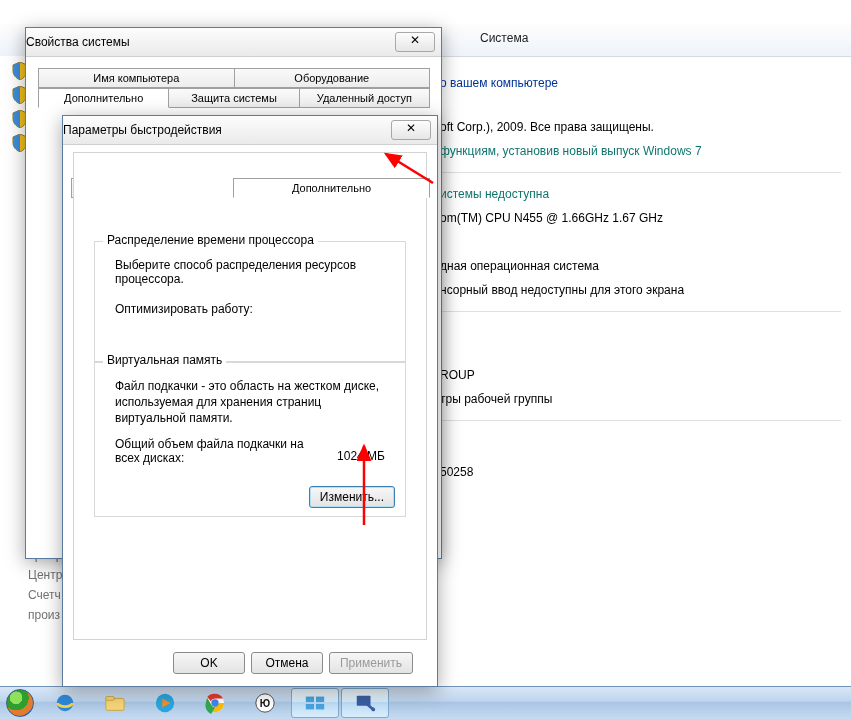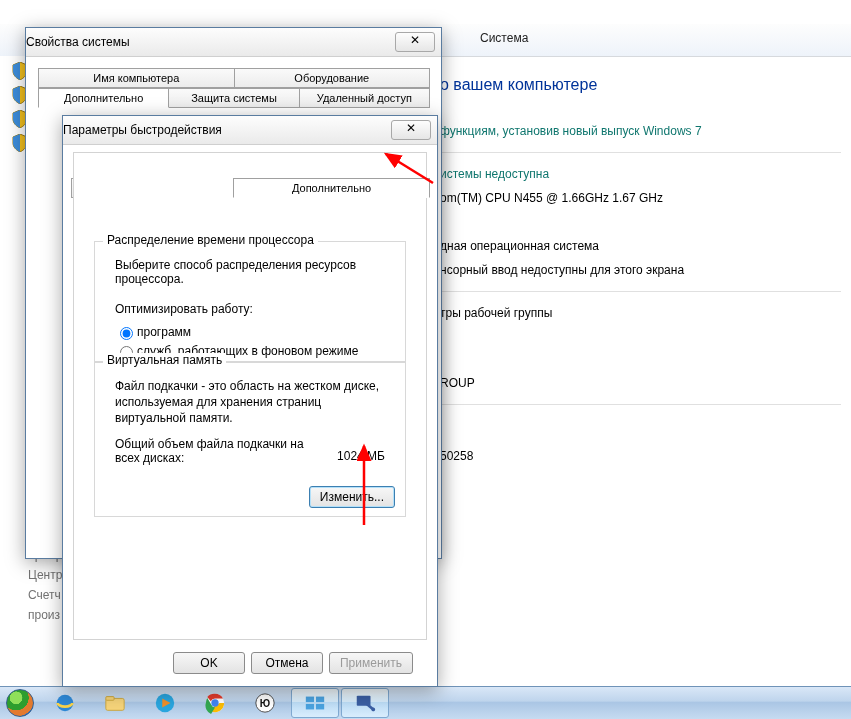--- a/index.html
+++ b/index.html
@@ -37,21 +37,21 @@
 }
 .shield {
   width: 16px; height: 18px; margin: 6px 0 6px 12px;
   display: block;
 }
 .shield svg { width: 16px; height: 18px; }
 .cp-content {
   position: absolute; left: 300px; top: 20px; right: 10px; bottom: 0;
 }
 .cp-h1 {
-  color: #003399; font-size: 16px; font-weight: 400; margin: 0 0 30px 140px;
+  color: #003399; font-size: 12px; font-weight: 400; margin: 0 0 30px 140px;
 }
 .cp-line { margin: 10px 0 10px 140px; color: #000; }
 .cp-link { color: #0f766e; text-decoration: none; cursor: pointer; }
 .cp-sep { border: none; border-top: 1px solid #e0e0e0; margin: 14px 0 14px 140px; }
 .cp-small-links {
   position: absolute; left: 28px; top: 528px; font-size: 12px;
 }
 .cp-small-links div { color: #737373; margin-bottom: 6px; cursor: pointer; }
 .cp-small-links .lbl { color: #777; cursor: default; }
 
@@ -207,29 +207,30 @@
       </span>
       <span class="shield">
         <svg viewBox="0 0 16 18">
             <path d="M8 0 L15 3 V9 C15 13 12 16 8 18 C4 16 1 13 1 9 V3 Z" fill="#f3c01e" stroke="#9c7a12"></path>
             <path d="M8 0 L8 18 C4 16 1 13 1 9 V3 Z" fill="#3d8ddb"></path>
           </svg>
       </span>
     </div>
     <div class="cp-content">
       <h1 class="cp-h1">о вашем компьютере</h1>
+      <div class="cp-line">oft Corp.), 2009. Все права защищены.</div>
       <div class="cp-line"><a class="cp-link">функциям, установив новый выпуск Windows 7</a></div>
       <hr class="cp-sep">
       <div class="cp-line"><a class="cp-link">истемы недоступна</a></div>
       <div class="cp-line">om(TM) CPU N455   @ 1.66GHz  1.67 GHz</div>
       <div class="cp-line" style="margin-top:34px">дная операционная система</div>
       <div class="cp-line">нсорный ввод недоступны для этого экрана</div>
       <hr class="cp-sep">
+      <div class="cp-line" style="margin-top:56px">ROUP</div>
       <div class="cp-line">тры рабочей группы</div>
-      <div class="cp-line" style="margin-top:56px">ROUP</div>
       <hr class="cp-sep">
       <div class="cp-line" style="margin-top:44px">50258</div>
     </div>
   </div>
   <div class="cp-small-links">
     <div class="lbl">См. та</div>
     <div>Центр</div>
     <div>Центр</div>
     <div>Счетч</div>
     <div>произ</div>
@@ -269,30 +270,20 @@
       <div class="tab active" style="flex:1">Дополнительно</div>
     </div>
   </div>
 
   <div class="perf-inner">
 
     <div class="fieldset fs1">
       <div class="fieldset-legend">Распределение времени процессора</div>
       <div style="margin-top:6px">Выберите способ распределения ресурсов процессора.</div>
       <div style="margin-top:16px">Оптимизировать работу:</div>
-      <div class="radio-row" style="margin-top:8px">
-        <label class="radio">
-          <input type="radio" name="sched" checked="" style="">
-          <span>программ</span>
-        </label>
-        <label class="radio">
-          <input type="radio" name="sched" style="">
-          <span>служб, работающих в фоновом режиме</span>
-        </label>
-      </div>
     </div>
 
     <div class="fieldset fs2">
       <div class="fieldset-legend">Виртуальная память</div>
       <div style="margin-top:6px; line-height:1.35">Файл подкачки - это область на жестком диске, используемая для хранения страниц виртуальной памяти.</div>
       <div style="margin-top:10px; position:relative; height:28px">
         <span style="display:inline-block; width:200px">Общий объем файла подкачки на всех дисках:</span>
         <span style="position:absolute; right:10px; top:12px">1024 МБ</span>
       </div>
       <button class="w7btn default change-btn">Изменить...</button>

